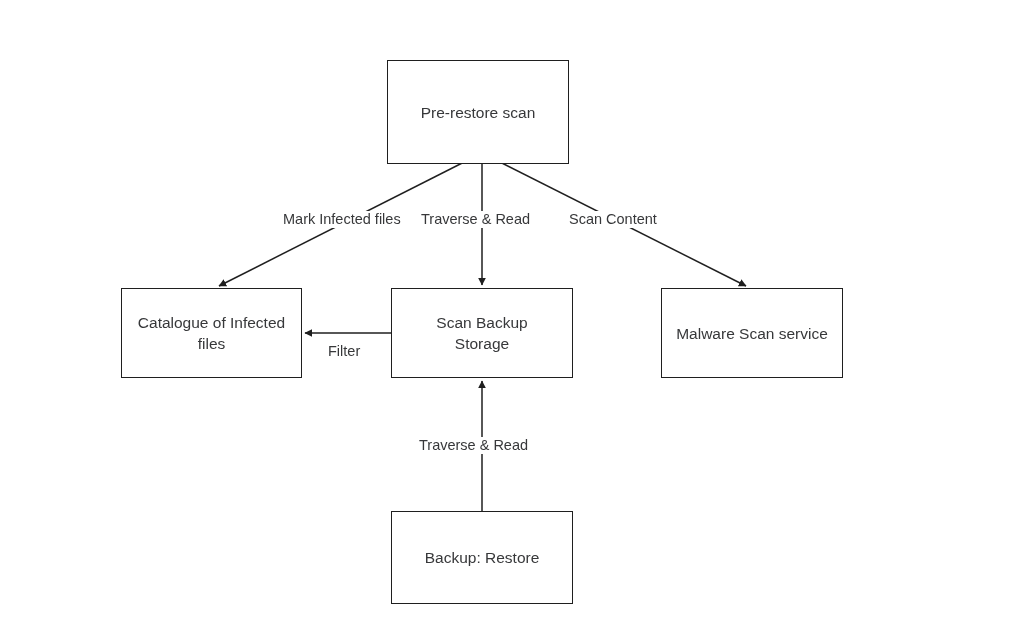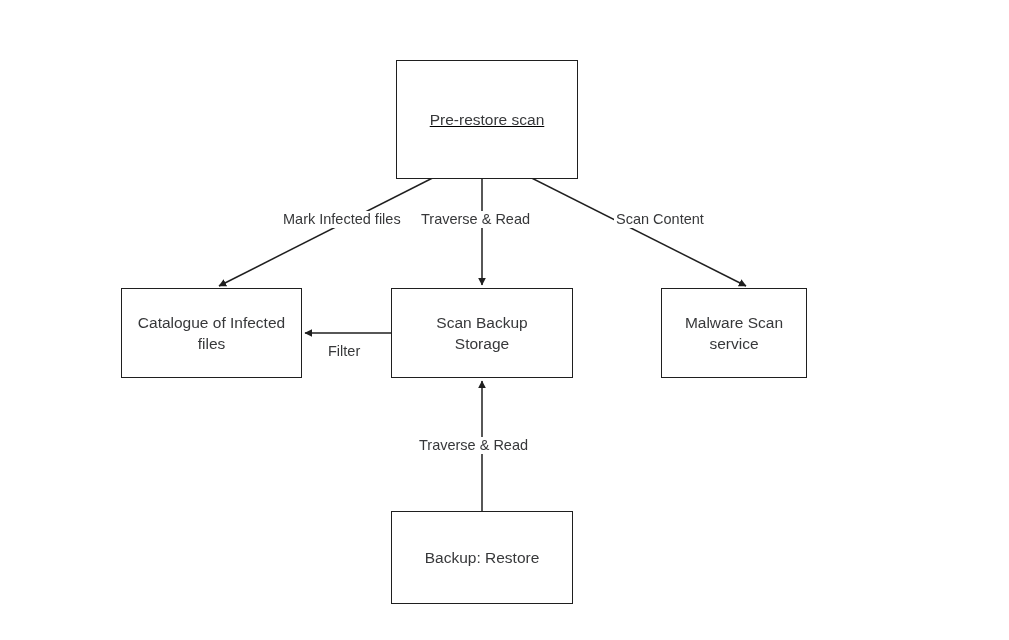--- a/index.html
+++ b/index.html
@@ -49,29 +49,29 @@
     font-family: "Liberation Sans", sans-serif;
     font-size: 14.5px;
     line-height: 17px;
     color: #37383a;
     background: #ffffff;
     white-space: nowrap;
     padding: 0 2px;
     z-index: 3;
   }
   
-  #node-pre-restore-scan { left: 396px; top: 60px;  width: 182px; height: 119px; text-decoration: underline; }
+  #node-pre-restore-scan { left: 387px; top: 60px;  width: 182px; height: 104px; }
   #node-catalogue        { left: 121px; top: 288px; width: 181px; height: 90px; }
   #node-druva-storage    { left: 391px; top: 288px; width: 182px; height: 90px; }
-  #node-malware-scan     { left: 661px; top: 288px; width: 146px; height: 90px; }
+  #node-malware-scan     { left: 661px; top: 288px; width: 182px; height: 90px; }
   #node-agent-restore    { left: 391px; top: 511px; width: 182px; height: 93px; }
   
   #label-mark-infected   { left: 281px; top: 211px; text-align: center; }
   #label-traverse-top    { left: 419px; top: 211px; }
-  #label-scan-content    { left: 567px; top: 211px; margin-left: 47px; }
+  #label-scan-content    { left: 567px; top: 211px; }
   #label-filter          { left: 326px; top: 343px; }
   #label-traverse-bottom { left: 417px; top: 437px; }
 </style>
 </head>
 <body>
 
 <div id="canvas">
 
   <svg id="edge-layer" viewBox="0 0 1009 640" width="1009" height="640" xmlns="http://www.w3.org/2000/svg">
     <defs>

